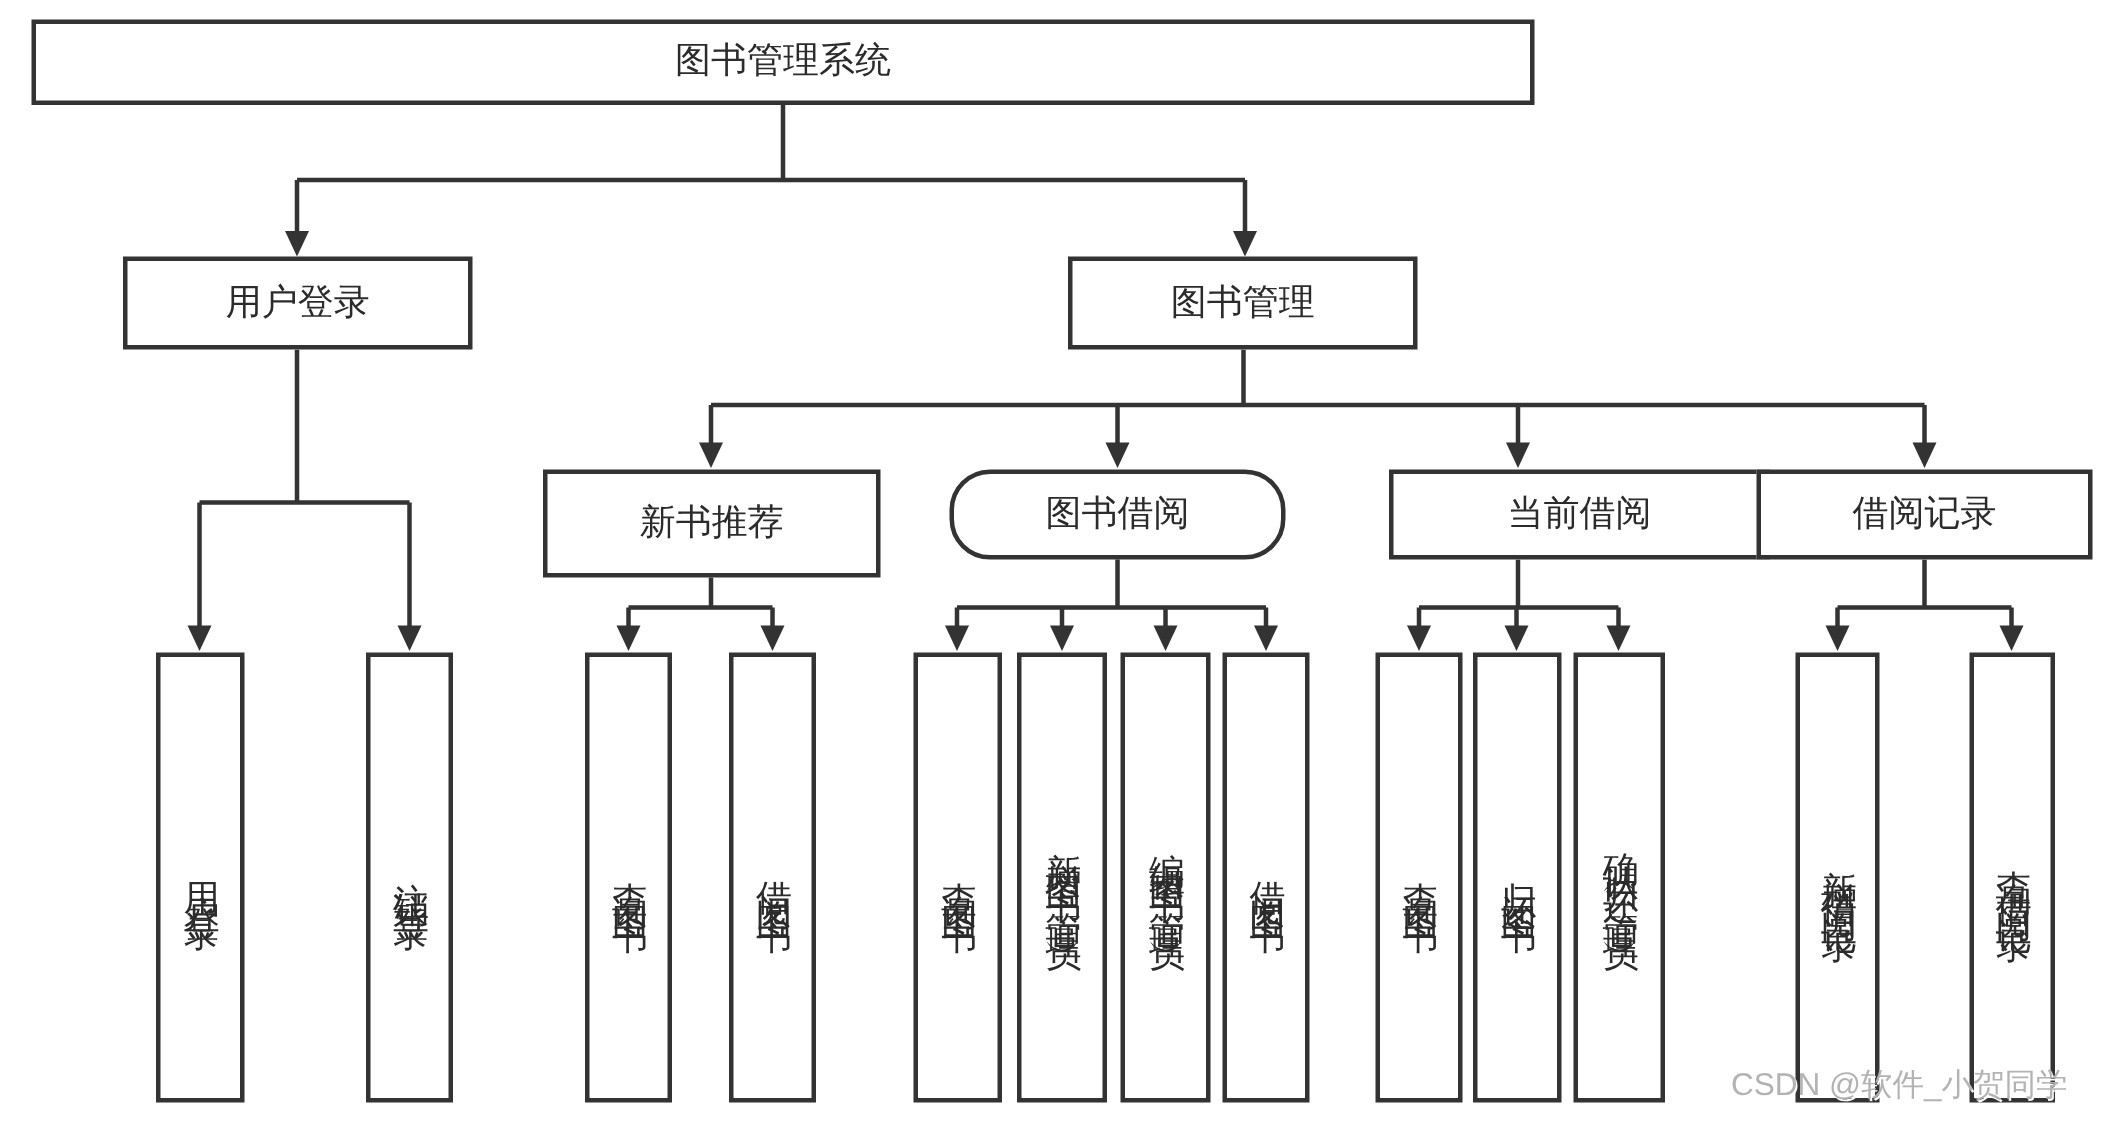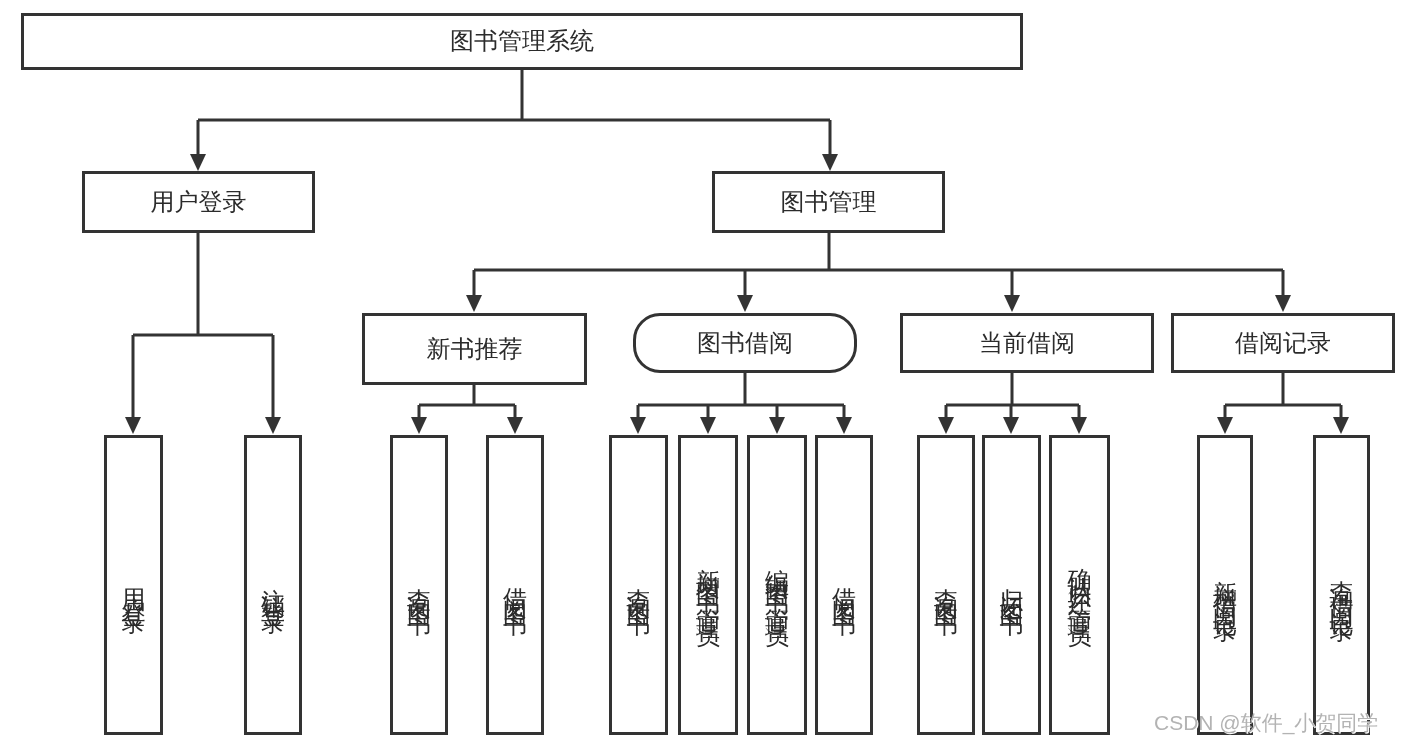--- a/index.html
+++ b/index.html
@@ -95,21 +95,21 @@
   <div class="node" style="left:712px;top:171px;width:233px;height:62px;font-family:Liberation Serif, serif;">
     <span class="label">图书管理</span>
   </div>
 
   <div class="node" style="left:362px;top:313px;width:225px;height:72px;">
     <span class="label">新书推荐</span>
   </div>
   <div class="node" style="left:633px;top:313px;width:224px;height:60px;border-radius:27px;">
     <span class="label">图书借阅</span>
   </div>
-  <div class="node" style="left:900px;top:313px;width:254px;height:60px;">
+  <div class="node" style="left:926px;top:313px;width:254px;height:60px;">
     <span class="label">当前借阅</span>
   </div>
   <div class="node" style="left:1171px;top:313px;width:224px;height:60px;">
     <span class="label">借阅记录</span>
   </div>
 
   <div class="node v" style="left:104px;top:435px;width:59px;height:300px;">
     <span class="label">用户登录</span>
   </div>
   <div class="node v" style="left:244px;top:435px;width:58px;height:300px;">

